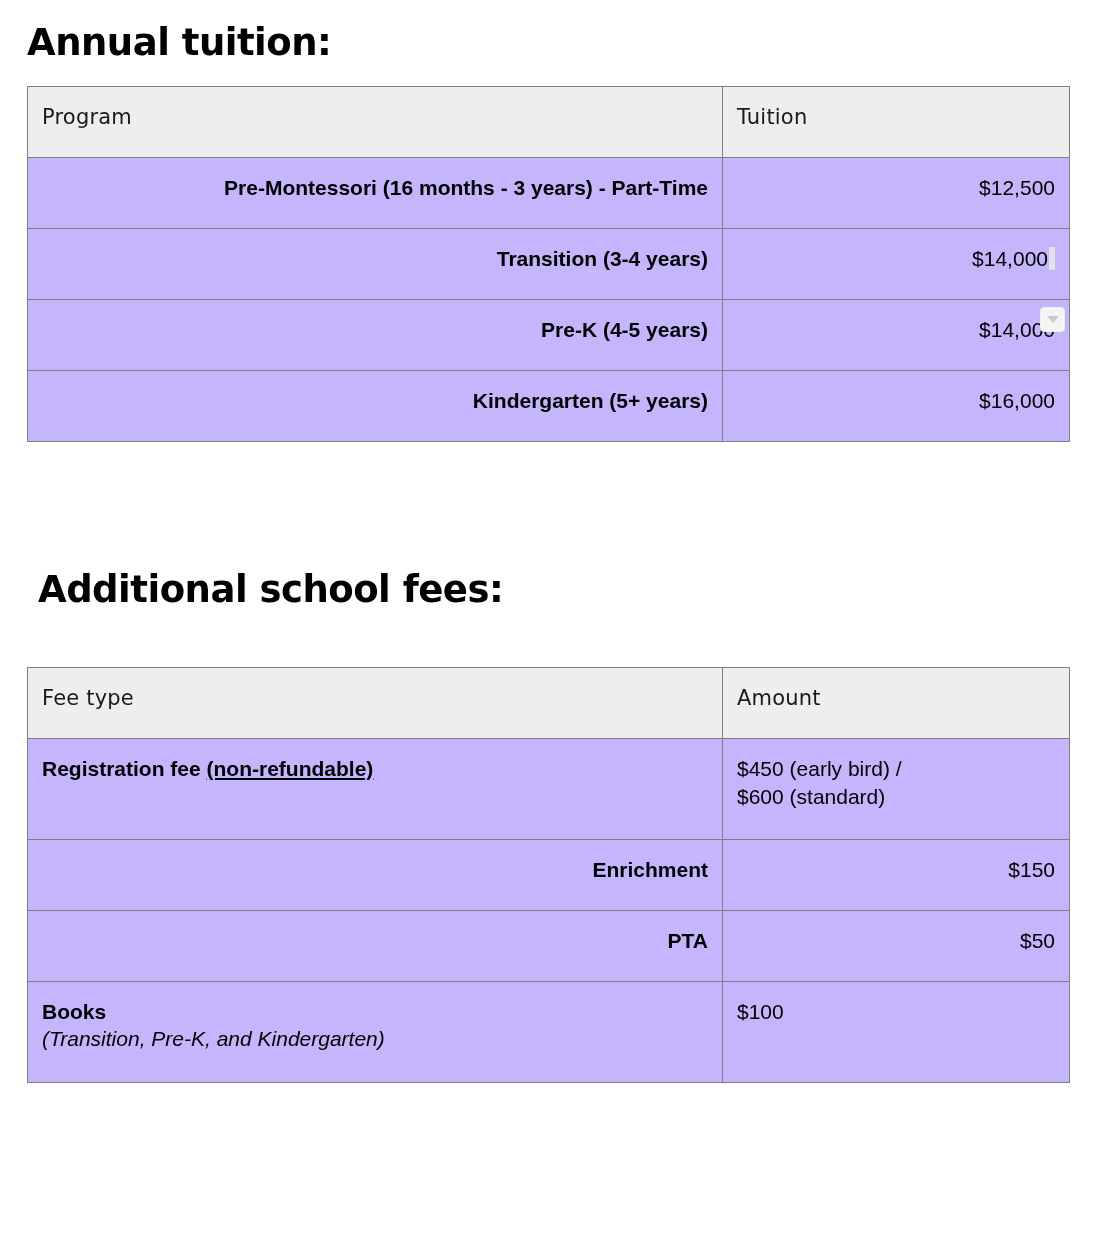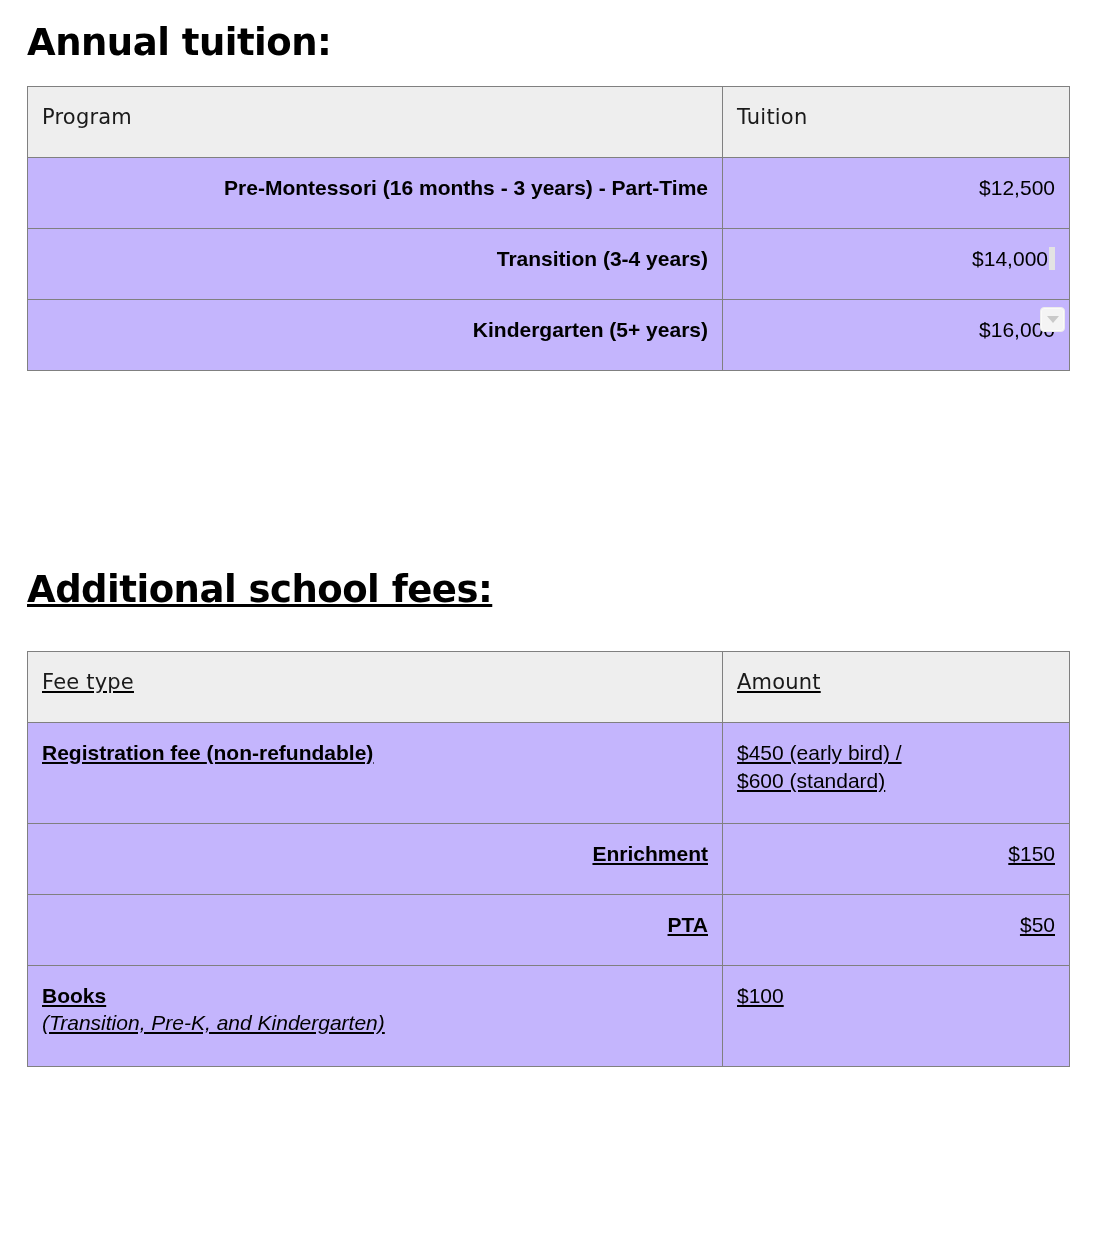--- a/index.html
+++ b/index.html
@@ -126,22 +126,22 @@
     width: 0;
     height: 0;
     border-left: 6px solid transparent;
     border-right: 6px solid transparent;
     border-top: 7px solid #c9c9c9;
   }
 
   
   .heading-1 { position: absolute; left: 27px; top: 21px; }
   .table-1-wrap { position: absolute; left: 27px; top: 86px; }
-  .heading-2 { position: absolute; left: 27px; top: 568px; text-decoration: underline; }
-  .table-2-wrap { position: absolute; left: 27px; top: 651px; text-decoration: underline; }
+  .heading-2 { position: absolute; left: 38px; top: 568px; }
+  .table-2-wrap { position: absolute; left: 27px; top: 667px; }
   .affordance-1 { left: 1040px; top: 307px; }
 </style>
 </head>
 <body>
 
 <div class="page">
 
   <h2 class="section-heading heading-1">Annual tuition:</h2>
 
   <div class="table-1-wrap">
@@ -159,20 +159,24 @@
       <tbody>
         <tr class="row-std">
           <td class="cell-label">Pre-Montessori (16 months - 3 years) - Part-Time</td>
           <td class="cell-value">$12,500</td>
         </tr>
         <tr class="row-std">
           <td class="cell-label">Transition (3-4 years)</td>
           <td class="cell-value"><span>$14,000</span><span class="text-caret"></span></td>
         </tr>
         <tr class="row-std">
+          <td class="cell-label">Pre-K (4-5 years)</td>
+          <td class="cell-value">$14,000</td>
+        </tr>
+        <tr class="row-std">
           <td class="cell-label">Kindergarten (5+ years)</td>
           <td class="cell-value">$16,000</td>
         </tr>
       </tbody>
     </table>
   </div>
 
   <div class="dropdown-affordance affordance-1">
     <span class="caret-glyph"></span>
   </div>

